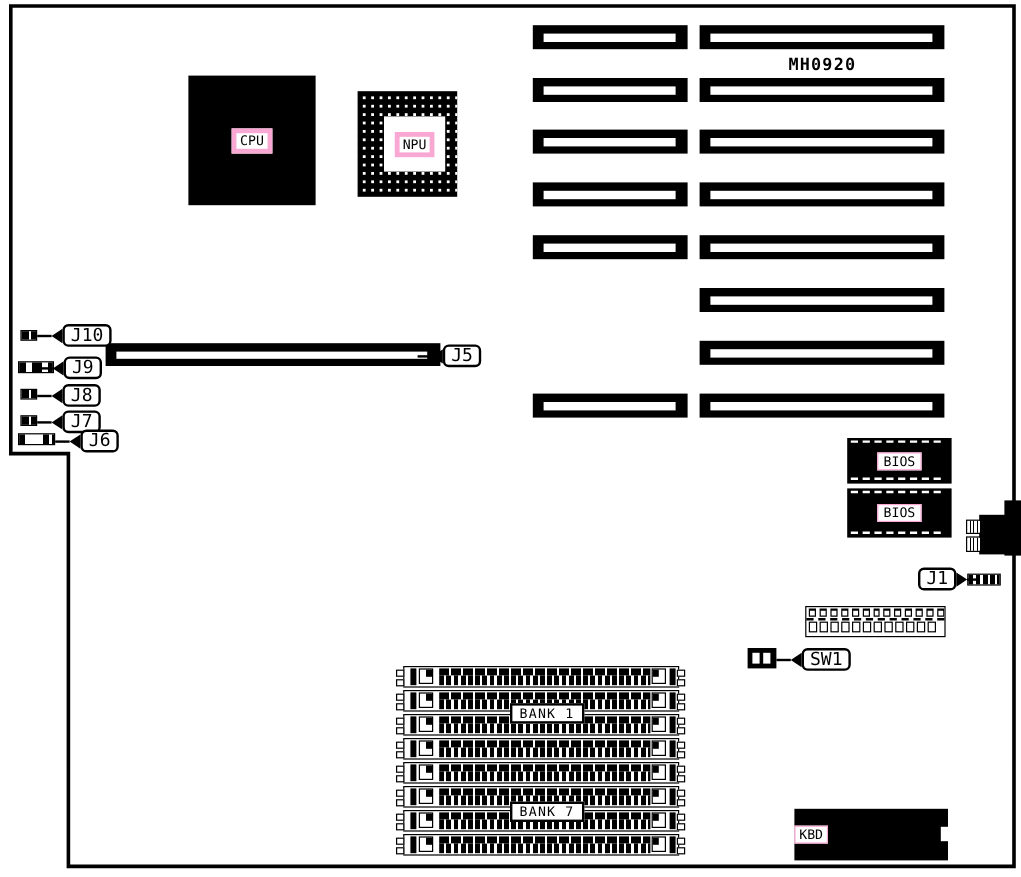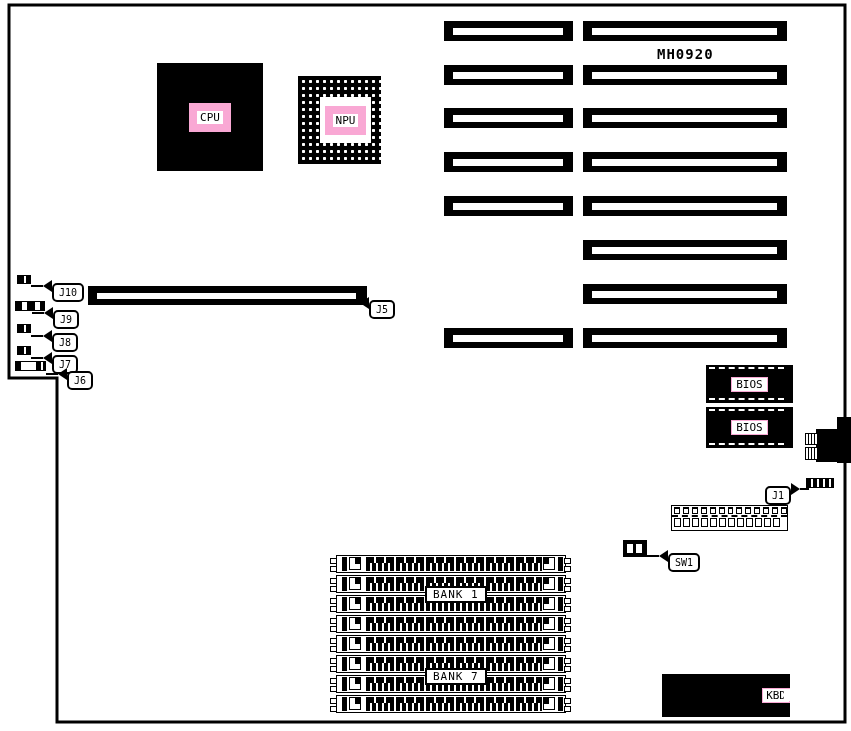--- a/index.html
+++ b/index.html
@@ -10,21 +10,21 @@
   
   .model{position:absolute;left:657px;top:46px;font-size:14px;letter-spacing:1px;font-weight:bold;}
 
   
   .cpu{position:absolute;left:157px;top:63px;width:106px;height:108px;background:#000;
        display:flex;align-items:center;justify-content:center;}
   .npu{position:absolute;left:298px;top:76px;width:83px;height:88px;background-color:#000;
        background-image:radial-gradient(#fff 1.4px,rgba(0,0,0,0) 1.5px);background-size:7px 7px;background-position:2px 2px;}
   .npu-center{position:absolute;left:22px;top:21px;width:51px;height:46px;background:#fff;
        display:flex;align-items:center;justify-content:center;}
-  .chip-label{background:#fff;border:8px solid #f9a8d4;padding:0 3px;font-size:11px;line-height:13px;white-space:nowrap;}
+  .chip-label{background:#fff;border:4px solid #f9a8d4;padding:0 3px;font-size:11px;line-height:13px;white-space:nowrap;}
 
   
   .slot{position:absolute;background:#000;height:20px;}
   .slot .stripe{position:absolute;left:9px;right:10px;top:7px;height:7px;background:#fff;}
 
   
   .bios{position:absolute;left:706px;width:87px;background:#000;display:flex;align-items:center;justify-content:center;}
   .bios .dash-t{position:absolute;left:3px;right:9px;top:2px;border-top:2px dashed #fff;}
   .bios .dash-b{position:absolute;left:3px;right:9px;bottom:3px;border-top:2px dashed #fff;}
   .bios .chip-label{position:relative;z-index:2;border-width:1px;padding:0 4px;}
@@ -56,33 +56,33 @@
   .s-clip i{position:absolute;top:0;width:5px;height:6px;background:#000;}
   .s-band-t{position:absolute;left:36px;top:2px;width:176px;height:6px;
             background:repeating-linear-gradient(90deg,#000 0 8px,#fff 8px 10px);}
   .s-band-b{position:absolute;left:36px;top:8px;width:176px;height:8px;
             background:repeating-linear-gradient(90deg,#000 0 4px,#fff 4px 6px);}
   .bank{position:absolute;background:#fff;border:2px solid #000;font-size:11px;line-height:13px;
         padding:0 6px;z-index:5;white-space:nowrap;letter-spacing:1px;}
 
   
   .kbdblock{position:absolute;left:662px;top:674px;width:128px;height:43px;background:#000;
-            display:flex;align-items:center;justify-content:flex-end;}
+            display:flex;align-items:center;justify-content:flex-start;}
   .kbd-notch{position:absolute;right:-2px;top:15px;width:8px;height:12px;background:#fff;}
   .kbdblock .chip-label{border-width:1px;}
 
   
   .conn{position:absolute;border:1px solid #000;box-sizing:border-box;}
 
   
   .callout{position:absolute;display:flex;align-items:center;z-index:6;}
   .c-line{width:12px;height:2px;background:#000;}
   .c-arrL{width:0;height:0;border-top:6px solid rgba(0,0,0,0);border-bottom:6px solid rgba(0,0,0,0);border-right:9px solid #000;}
   .c-arrR{width:0;height:0;border-top:6px solid rgba(0,0,0,0);border-bottom:6px solid rgba(0,0,0,0);border-left:9px solid #000;}
-  .c-box{background:#fff;border:2px solid #000;border-radius:5px;padding:0 5px;font-size:10px;line-height:15px;white-space:nowrap;margin-top:13px;}
+  .c-box{background:#fff;border:2px solid #000;border-radius:5px;padding:0 5px;font-size:15px;line-height:15px;white-space:nowrap;}
 </style>
 </head>
 <body>
 
 <div id="stage">
 
   <svg class="outline" width="851" height="731">
     <polygon points="9,5 845,5 845,722 57,722 57,378 9,378" fill="none" stroke="#000" stroke-width="3"></polygon>
   </svg>
 

